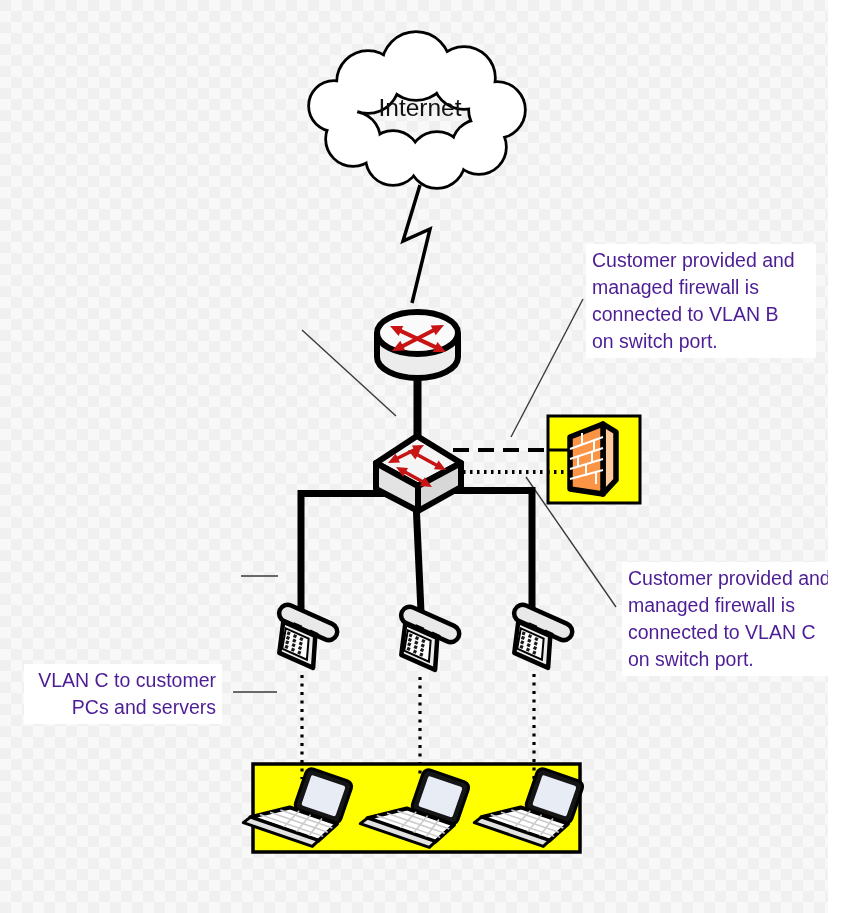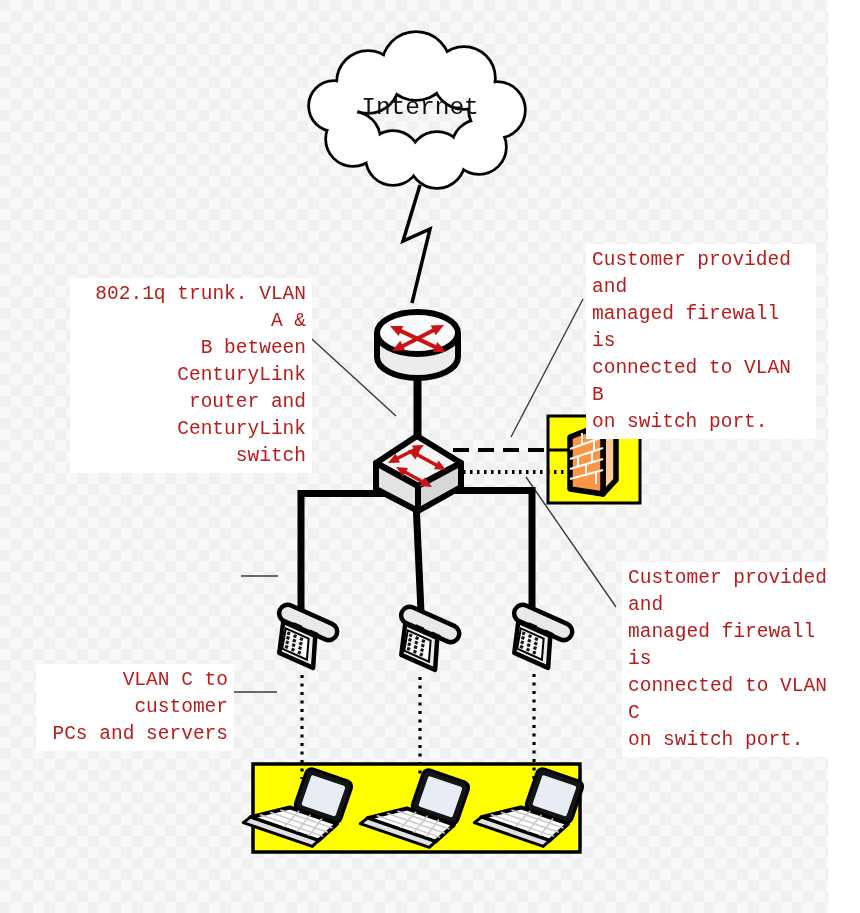--- a/index.html
+++ b/index.html
@@ -1,27 +1,27 @@
 <!DOCTYPE html>
 <html><head>
 <meta charset="utf-8">
 <style>
   html,body{margin:0;padding:0;}
   .stage{
     position:relative;width:828px;height:913px;overflow:hidden;
     background-color:#f6f6f6;
     background-image:repeating-conic-gradient(#f8f8f8 0% 25%, #f0f0f1 0% 50%);
     background-size:22px 22px;
-    font-family:Liberation Mono, monospace;
+    font-family:Liberation Sans, sans-serif;
   }
   .diagram-svg{position:absolute;left:0;top:0;}
   .label{
     position:absolute;
     background:#ffffff;
-    color:#b91c1c;
+    color:#4c1d95;
     font-size:19.5px;
     line-height:27px;
     white-space:pre-line;
     padding:3px 6px;
   }
   .label.right{text-align:right;}
   .label.left{text-align:left;}
   .cloud-label{
     position:absolute;
     left:345px;top:94px;width:150px;
@@ -192,32 +192,28 @@
     <g transform="translate(420,813) rotate(19)">
       <use href="#laptop-shape"></use>
     </g>
     <g transform="translate(534,812) rotate(19)">
       <use href="#laptop-shape"></use>
     </g>
   </svg>
 
   <div class="cloud-label">Internet</div>
 
-  <div class="label right" style="left:70px;top:278px;width:230px;">802.1q trunk. VLAN A &amp;
-B between CenturyLink
-router and CenturyLink
-switch</div>
 
   <div class="label left" style="left:586px;top:244px;width:218px;">Customer provided and
 managed firewall is
 connected to VLAN B
 on switch port.</div>
 
 
-  <div class="label right" style="left:36px;top:664px;width:186px;">VLAN C to customer
+  <div class="label right" style="left:24px;top:664px;width:186px;">VLAN C to customer
 PCs and servers</div>
 
   <div class="label left" style="left:622px;top:562px;width:214px;">Customer provided and
 managed firewall is
 connected to VLAN C
 on switch port.</div>
 
 </div>
 
 </body></html>

